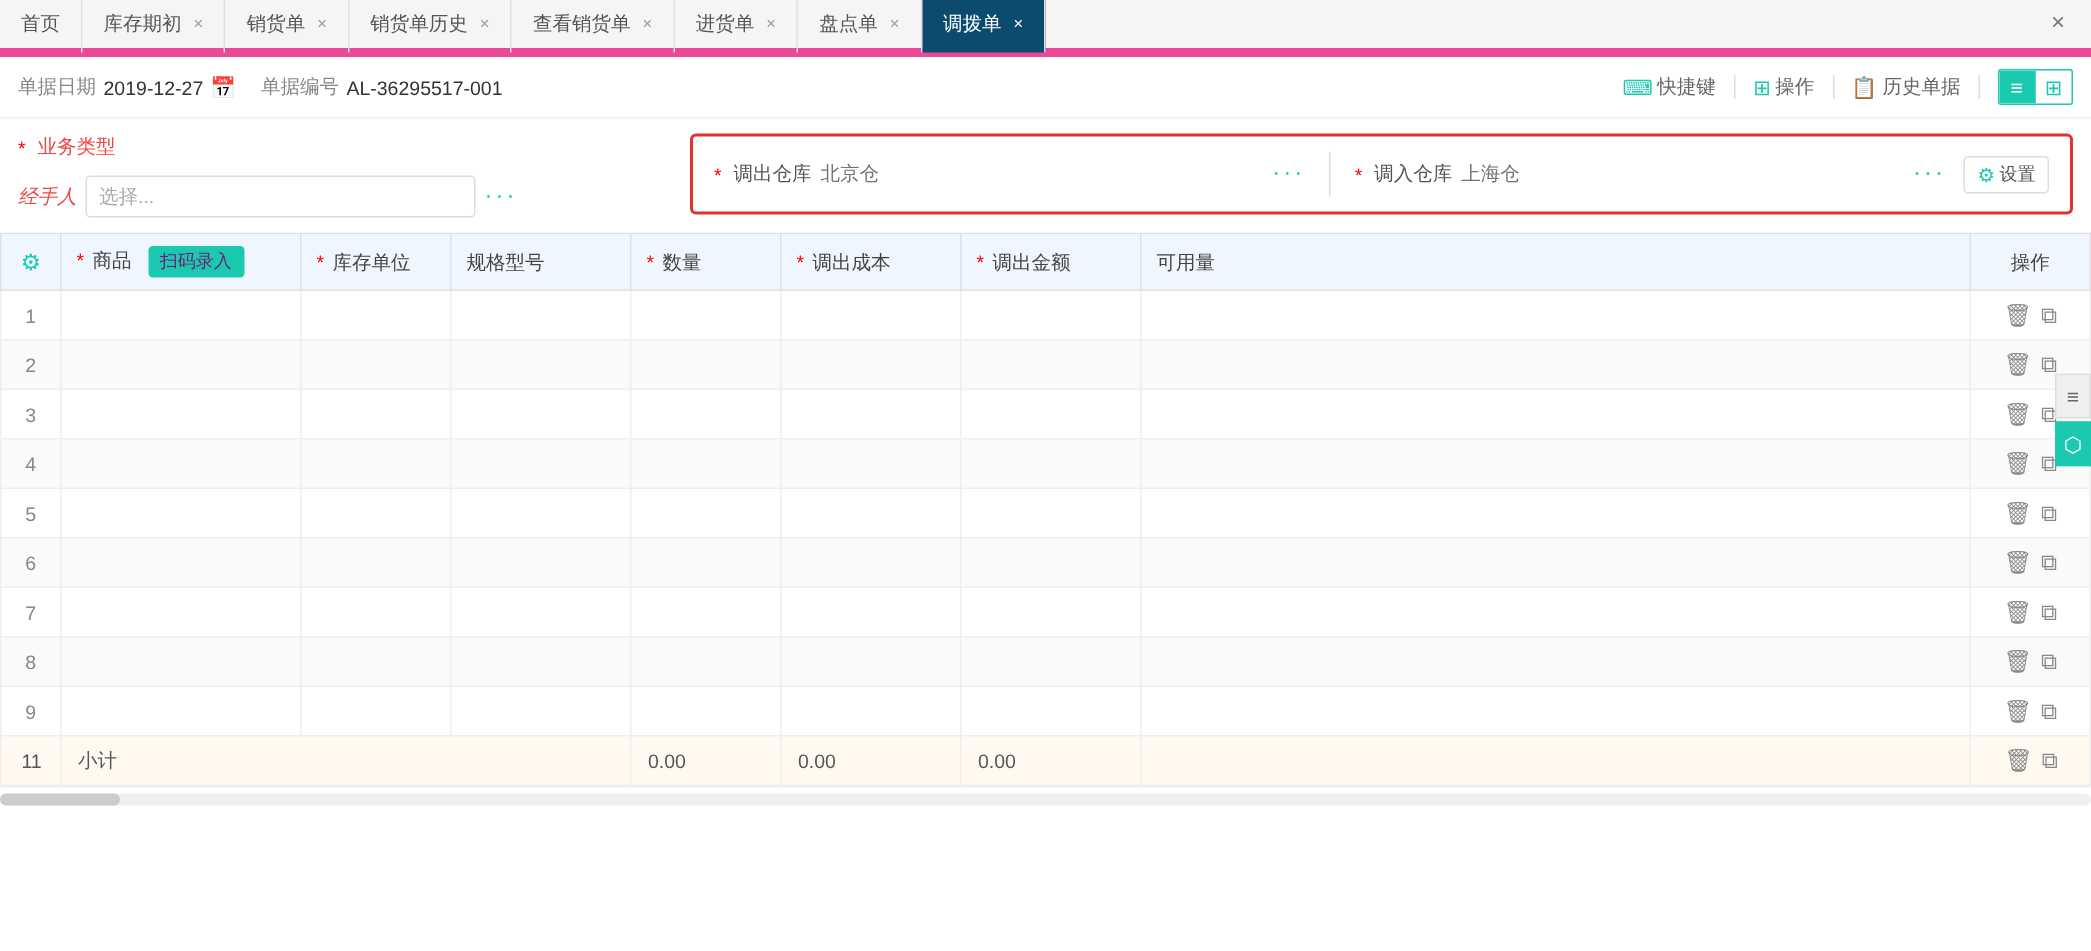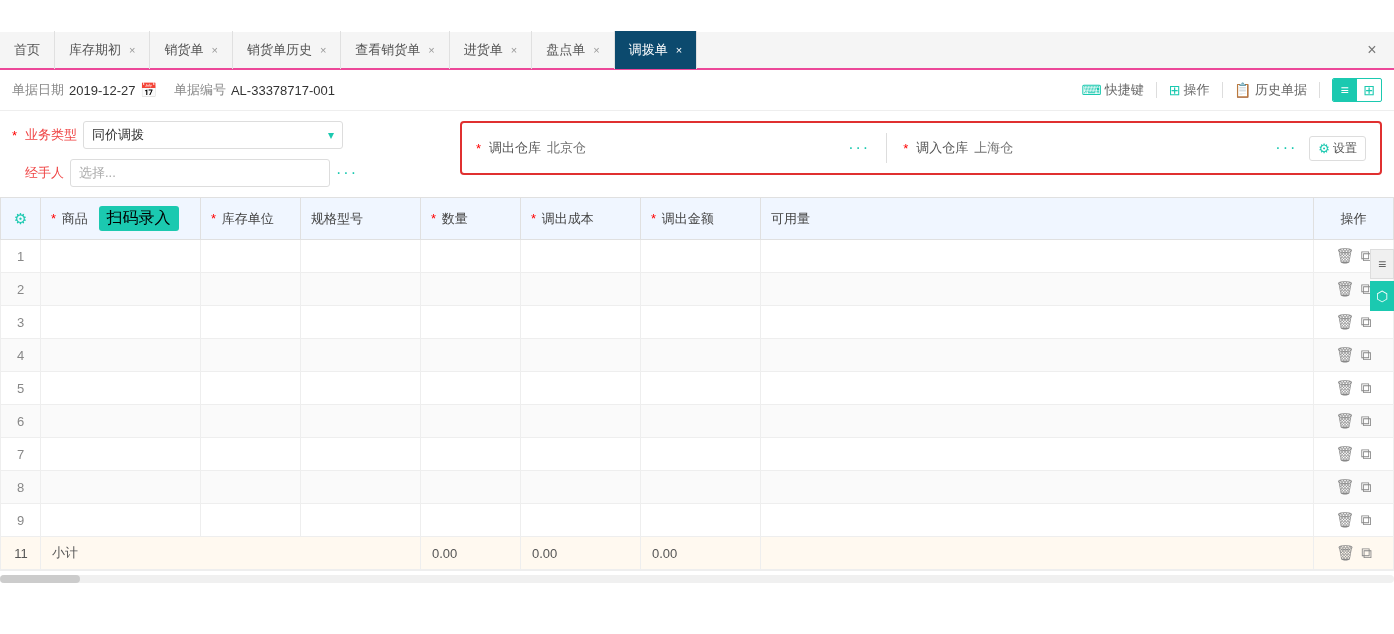--- a/index.html
+++ b/index.html
@@ -2,25 +2,24 @@
 <html><head>
   <meta charset="utf-8">
   <style>
     * { box-sizing: border-box; margin: 0; padding: 0; }
     body { font-family: 'Microsoft YaHei', Arial, sans-serif; font-size: 13px; color: #333; background: #fff; width: 1394px; overflow-x: hidden; }
 
     
     .tab-bar {
       display: flex;
       align-items: center;
-      border-bottom: 2px solid #ec4899;
+      border-bottom: 6px solid #ec4899;
       background: #f5f5f5;
       padding: 0;
       height: 38px;
-      margin-top: 32px;
     }
     .tab-item {
       display: flex;
       align-items: center;
       padding: 0 14px;
       height: 38px;
       cursor: pointer;
       font-size: 13px;
       color: #555;
       border-right: 1px solid #e0e0e0;
@@ -230,25 +229,25 @@
     .gear-icon-btn {
       color: #1bc9b0;
       cursor: pointer;
       font-size: 15px;
       display: inline-flex;
       align-items: center;
       justify-content: center;
     }
     .scan-btn {
       background: #1bc9b0;
-      color: #000000;
+      color: #701a75;
       border: none;
       border-radius: 3px;
       padding: 2px 8px;
-      font-size: 16px;
+      font-size: 12px;
       cursor: pointer;
     }
     .op-icons {
       display: flex;
       align-items: center;
       justify-content: center;
       gap: 6px;
     }
     .op-icon {
       color: #888;
@@ -350,21 +349,21 @@
 </div>
 
 <div class="toolbar">
   <div class="toolbar-item">
     <span class="toolbar-label">单据日期</span>
     <span class="toolbar-value">2019-12-27</span>
     <span class="calendar-icon">📅</span>
   </div>
   <div class="toolbar-item">
     <span class="toolbar-label">单据编号</span>
-    <span class="toolbar-value">AL-33378717-001</span>
+    <span class="toolbar-value">AL-36295517-001</span>
   </div>
   <div class="toolbar-right">
     <div class="toolbar-right-item">
       <span class="icon">⌨</span>
       <span>快捷键</span>
     </div>
     <div class="divider-v"></div>
     <div class="toolbar-right-item">
       <span class="icon">⊞</span>
       <span>操作</span>
@@ -380,27 +379,23 @@
       <div class="icon-btn">⊞</div>
     </div>
   </div>
 </div>
 
 <div class="form-section">
   <div class="form-left">
     <div class="form-field">
       <span class="required-star">*</span>
       <span class="field-label">业务类型</span>
-      <div class="field-select">
-        <span>同价调拨</span>
-        <span class="dropdown-arrow">▾</span>
-      </div>
     </div>
     <div class="form-field">
-      <span class="field-label" style="margin-left:13px;">经手人</span>
+      <span class="field-label" style="font-style:italic;">经手人</span>
       <div class="field-select">
         <span class="placeholder">选择...</span>
       </div>
       <span class="dots-btn">···</span>
     </div>
   </div>
 
   <div class="warehouse-box">
     <div class="wh-field">
       <span class="required-star">*</span>

